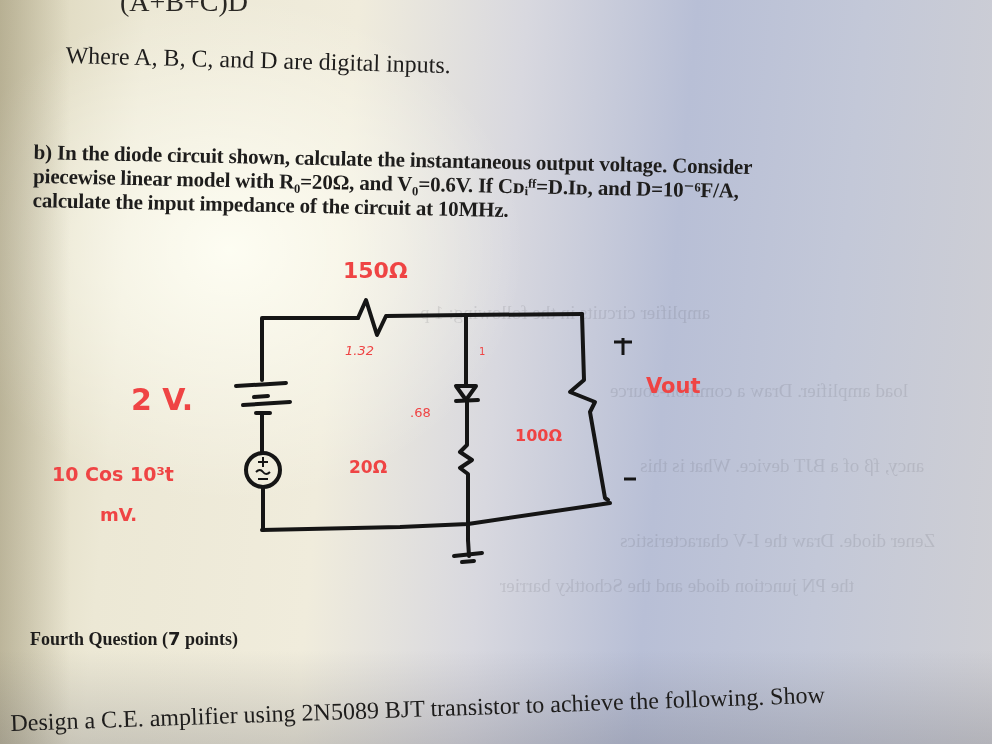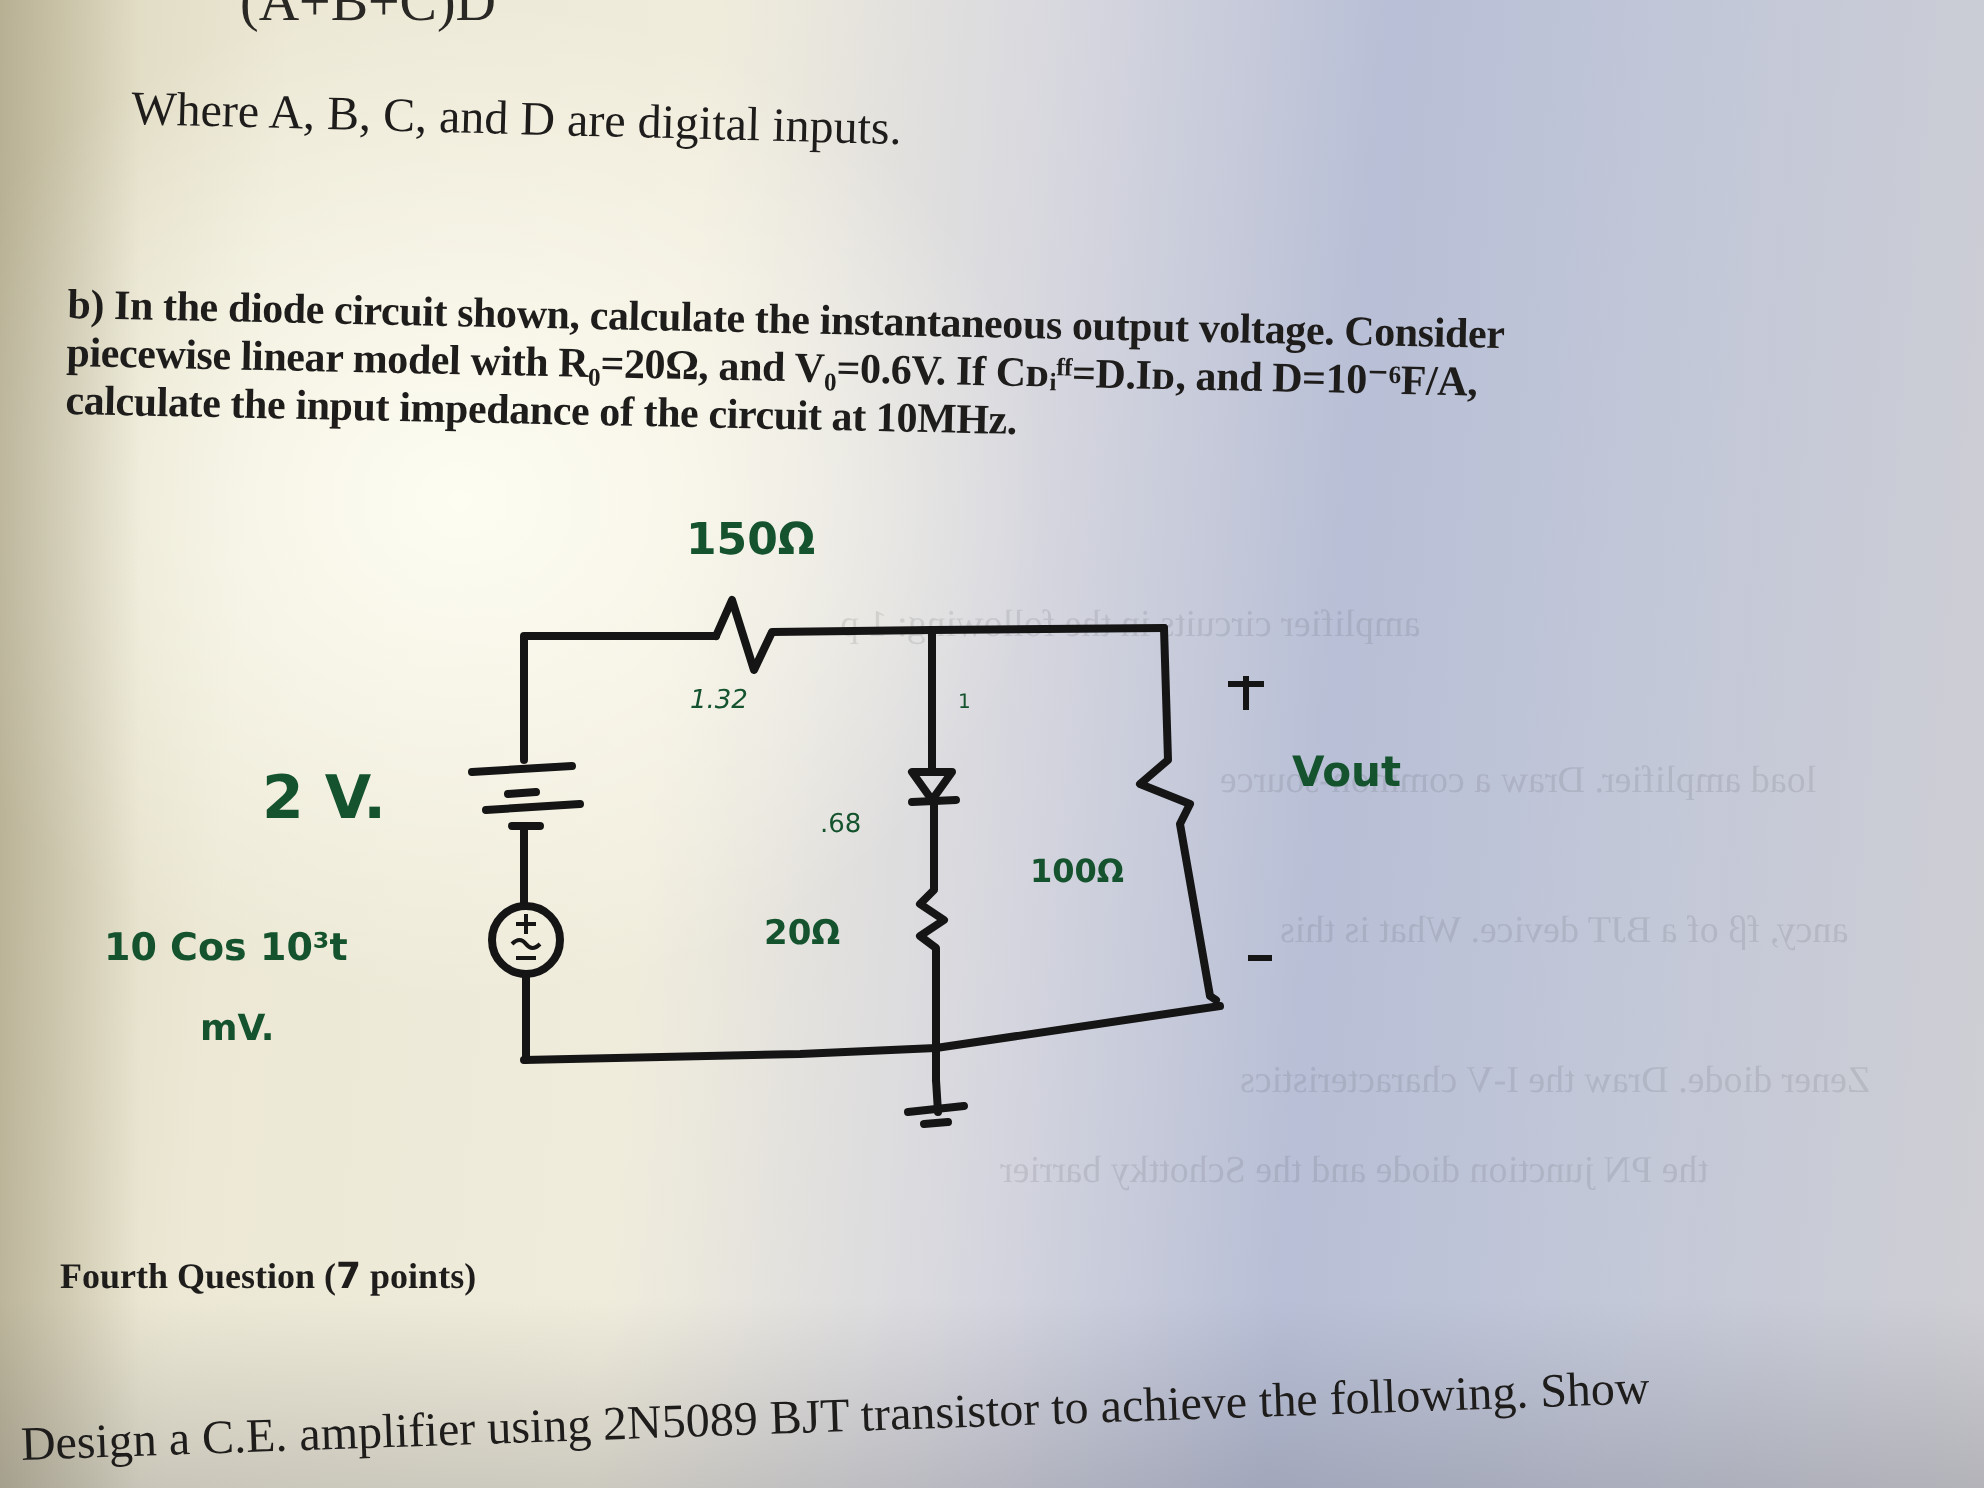--- a/index.html
+++ b/index.html
@@ -14,21 +14,21 @@
     background:linear-gradient(90deg,rgba(120,110,80,0.35),rgba(120,110,80,0));}
   .shade-bottom{position:absolute;left:0;top:650px;width:992px;height:94px;
     background:linear-gradient(180deg,rgba(90,90,90,0),rgba(80,80,90,0.22));}
   .txt{position:absolute;color:#1e1d1c;white-space:nowrap;}
   .top-frag{left:120px;top:-14px;font-size:28px;color:#2a2824;}
   .where{left:66px;top:42px;font-size:24px;transform:rotate(1.5deg);transform-origin:left top;}
   .partb{left:34px;top:140px;font-size:21px;font-weight:bold;line-height:24px;transform:rotate(1.2deg);transform-origin:left top;letter-spacing:-0.2px;}
   .partb div{white-space:nowrap;}
   .fourth{left:30px;top:628px;font-size:18px;font-weight:bold;}
   .design{left:10px;top:710px;font-size:24px;transform:rotate(-2deg);transform-origin:left top;}
-  .hand{position:absolute;font-family:"DejaVu Sans",sans-serif;color:#14532d;font-weight:bold;white-space:nowrap;}
+  .hand{position:absolute;font-family:"DejaVu Sans",sans-serif;color:#ef4444;font-weight:bold;white-space:nowrap;}
   .hand.thin{font-weight:normal;font-size:13px;}
   svg.circuit{position:absolute;left:0;top:0;}
   .ghost{position:absolute;color:rgba(60,60,70,0.13);font-size:19px;white-space:nowrap;transform:scaleX(-1);}
 </style>
 </head>
 <body>
 
 <div class="shade-left"></div>
 <div class="shade-bottom"></div>
 
@@ -91,21 +91,21 @@
     <path d="M624 479 L636 479"></path>
   </g>
 </svg>
 
 <div class="hand" style="left:343px;top:258px;font-size:22px;">150Ω</div>
 <div class="hand thin" style="left:345px;top:343px;font-style:italic;">1.32</div>
 <div class="hand" style="left:87px;top:382px;font-size:30px;margin-left:44px;">2 V.</div>
 <div class="hand" style="left:52px;top:463px;font-size:19px;">10 Cos 10³t</div>
 <div class="hand" style="left:100px;top:504px;font-size:18px;">mV.</div>
 <div class="hand thin" style="left:410px;top:405px;">.68</div>
-<div class="hand" style="left:382px;top:457px;font-size:17px;">20Ω</div>
+<div class="hand" style="left:349px;top:457px;font-size:17px;">20Ω</div>
 <div class="hand" style="left:515px;top:406px;font-size:16px;margin-top:20px;">100Ω</div>
 <div class="hand thin" style="left:479px;top:346px;font-size:10px;">1</div>
 <div class="hand" style="left:646px;top:374px;font-size:21px;">Vout</div>
 
 <div class="txt fourth">
   <span>Fourth Question (</span><span style="font-family:'DejaVu Sans',sans-serif;">7</span><span> points)</span>
 </div>
 
 <div class="txt design">Design a C.E. amplifier using 2N5089 BJT transistor to achieve the following. Show</div>
 

